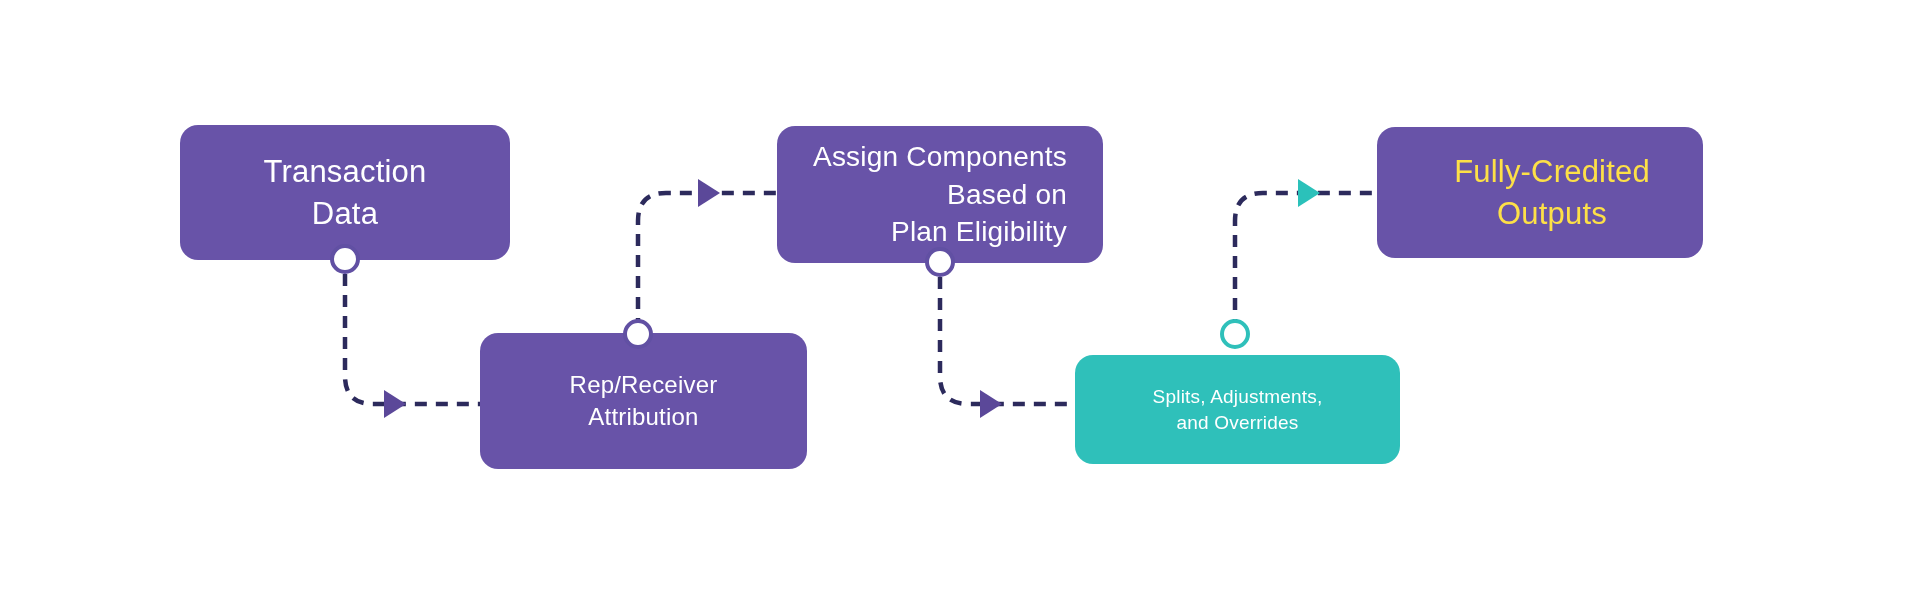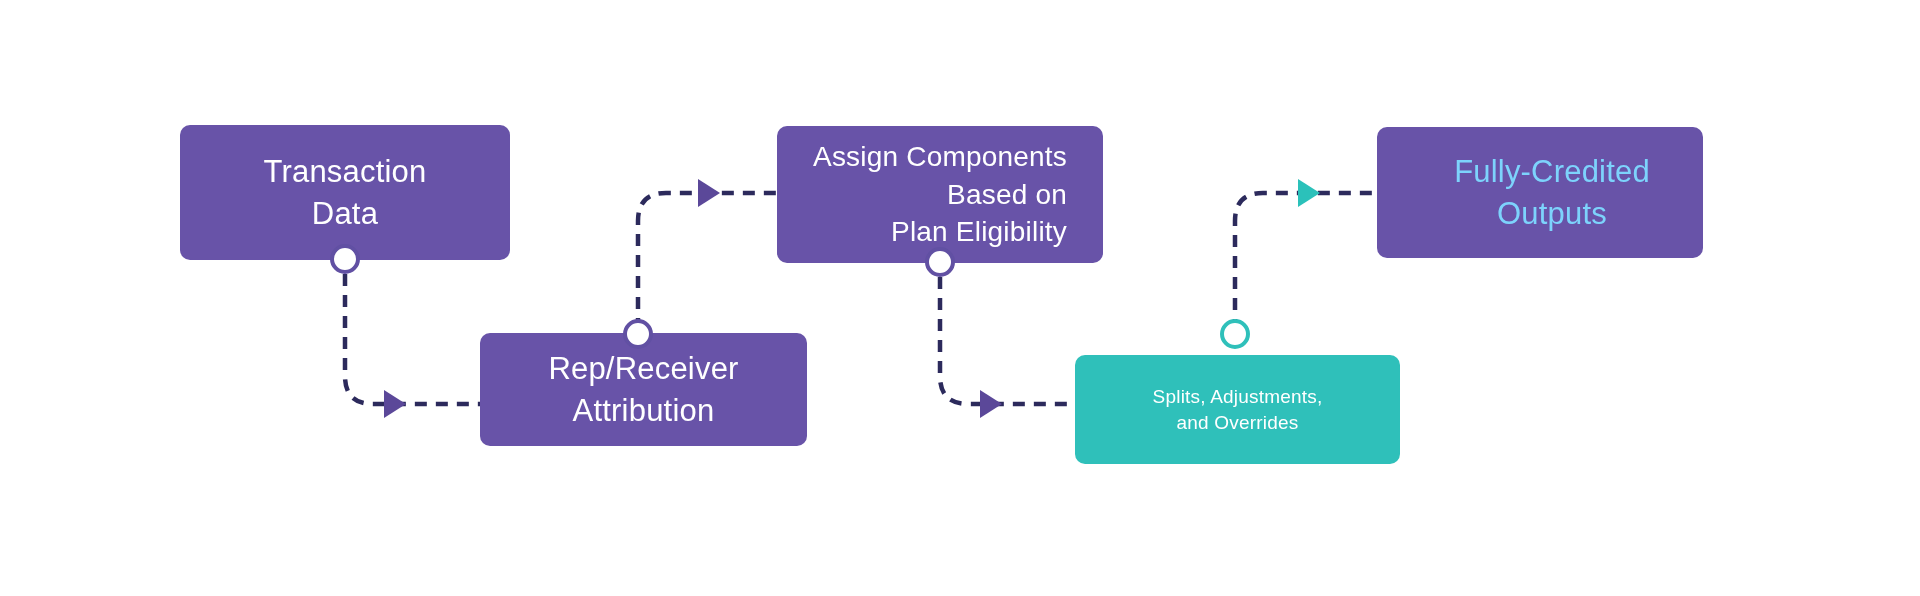--- a/index.html
+++ b/index.html
@@ -9,35 +9,35 @@
   }
   .canvas {
     position: relative;
     width: 1920px;
     height: 596px;
     overflow: hidden;
     font-family: "Liberation Sans", "DejaVu Sans", sans-serif;
   }
   .node {
     position: absolute;
-    border-radius: 10px;
+    border-radius: 18px;
     display: flex;
     align-items: center;
     justify-content: center;
     text-align: center;
     z-index: 1;
   }
   .node-label {
     white-space: pre-line;
     font-weight: 500;
     line-height: 1.35;
     letter-spacing: 0.2px;
   }
   .node-1 { left: 180px;  top: 125px; width: 330px; height: 135px; font-size: 31px; }
-  .node-2 { left: 480px;  top: 333px; width: 327px; height: 113px; font-size: 31px; }
+  .node-2 { left: 480px;  top: 333px; width: 327px; height: 136px; font-size: 24px; }
   .node-3 { left: 777px;  top: 126px; width: 326px; height: 137px; font-size: 28px; }
   .node-4 { left: 1075px; top: 334px; width: 325px; height: 109px; font-size: 19px; margin-top: 21px; }
   .node-5 { left: 1377px; top: 127px; width: 326px; height: 131px; font-size: 31px; }
   .wires {
     position: absolute;
     left: 0;
     top: 0;
     z-index: 2;
     pointer-events: none;
   }
@@ -71,21 +71,21 @@
 Based on
 Plan Eligibility</span>
   </div>
 
   <div class="node node-4" style="background-color: rgb(47, 192, 186);">
     <span class="node-label" style="color: rgb(255, 255, 255);">Splits, Adjustments,
 and Overrides</span>
   </div>
 
   <div class="node node-5" style="background-color: rgb(104, 83, 168);">
-    <span class="node-label" style="color: #7dd3fc; margin-left: 24px;">Fully-Credited
+    <span class="node-label" style="color: #fde047; margin-left: 24px;">Fully-Credited
 Outputs</span>
   </div>
 
   <svg class="wires" width="1920" height="596" viewBox="0 0 1920 596">
 
     <path class="wire" d="M345 274 L345 376 Q345 404 373 404 L480 404" stroke="#2C2A5C"></path>
     <path class="wire" d="M638 330 L638 221 Q638 193 666 193 L777 193" stroke="#2C2A5C"></path>
     <path class="wire" d="M940 277 L940 376 Q940 404 968 404 L1075 404" stroke="#2C2A5C"></path>
     <path class="wire" d="M1235 331 L1235 221 Q1235 193 1263 193 L1377 193" stroke="#2C2A5C"></path>
 

